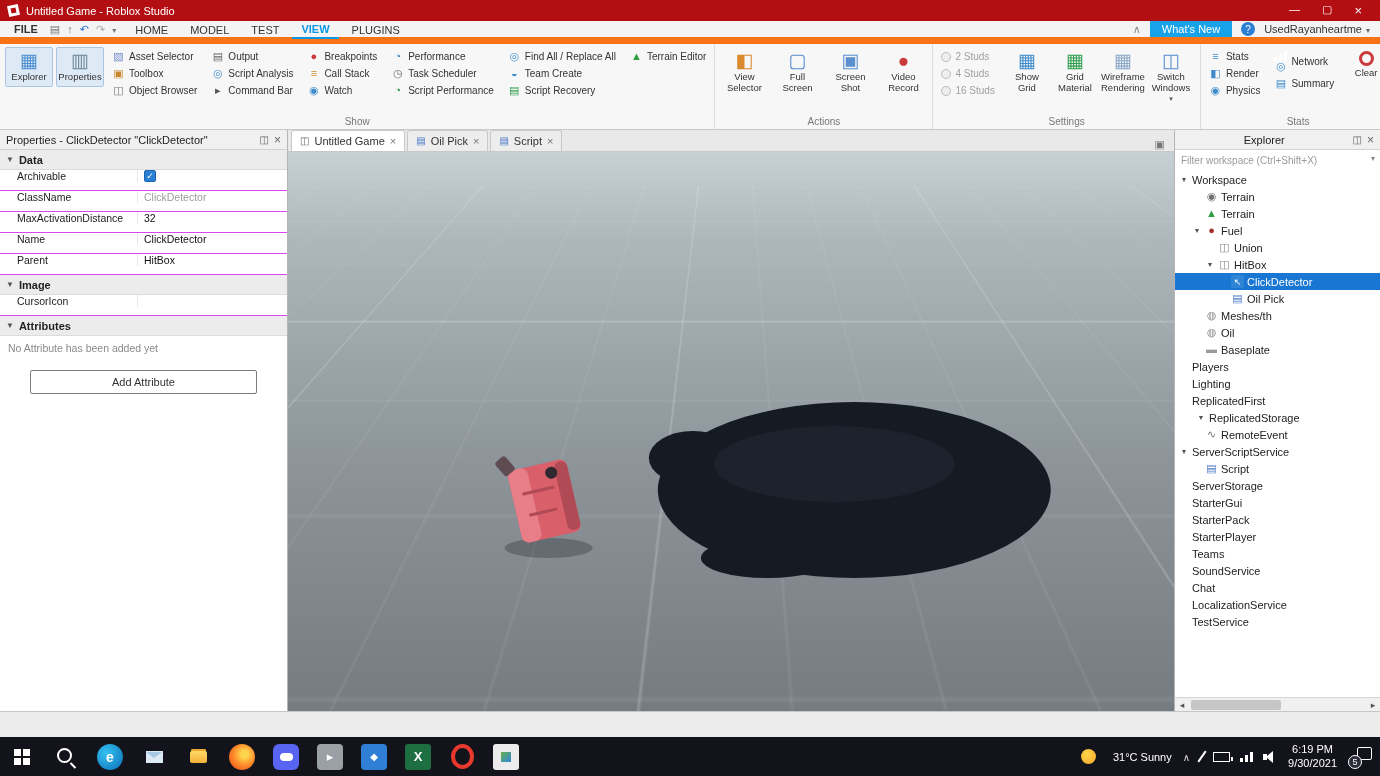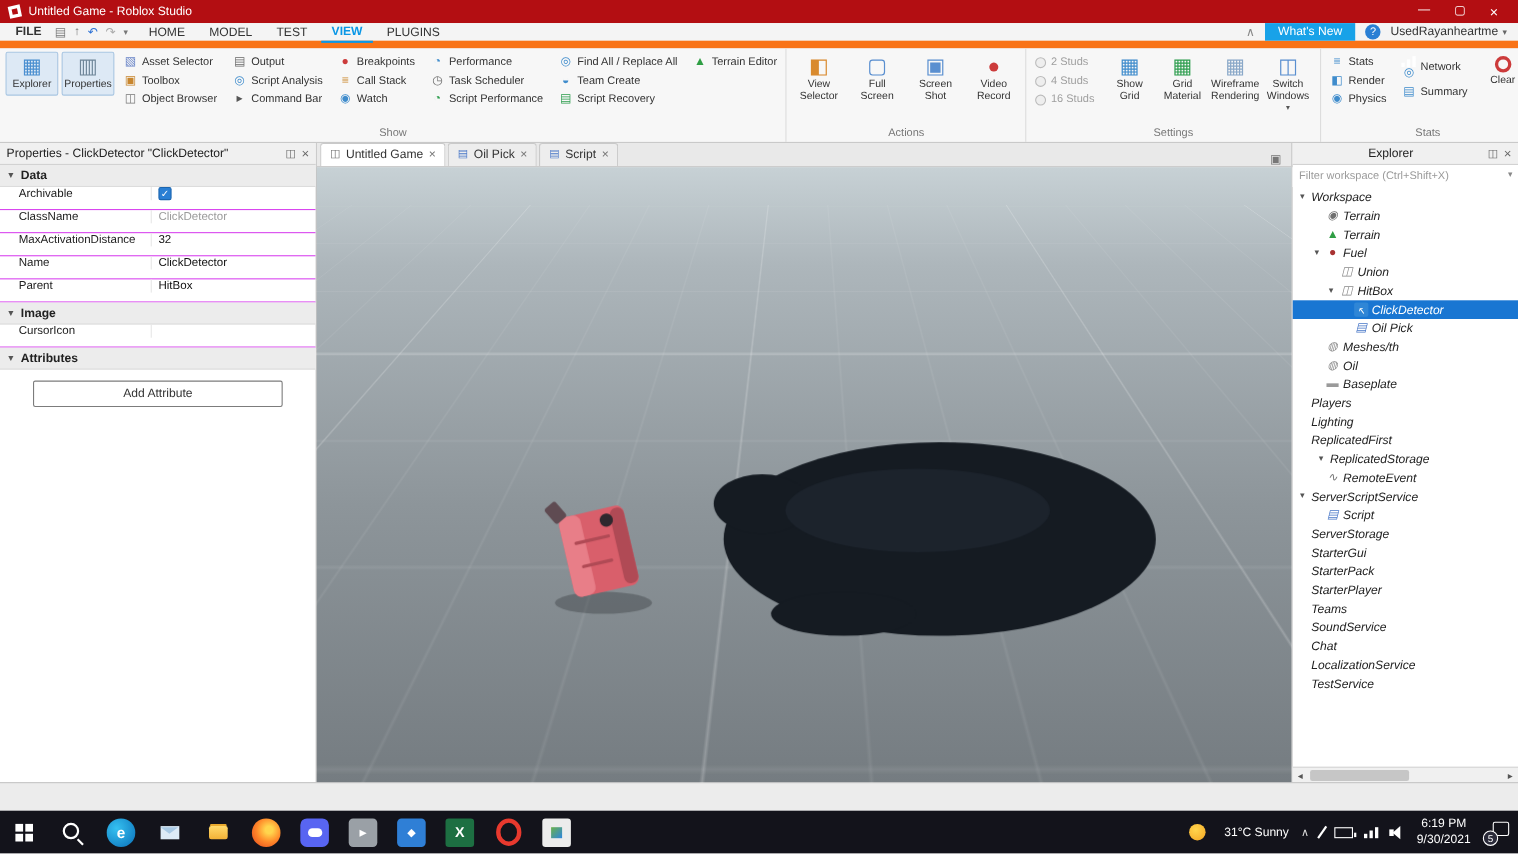--- a/index.html
+++ b/index.html
@@ -92,21 +92,21 @@
   .grid-plane{position:absolute;left:-100%;top:34px;width:300%;height:300%;
     background-image:
       repeating-linear-gradient(0deg,rgba(255,255,255,.14) 0 1.5px,transparent 1.5px 216px),
       repeating-linear-gradient(90deg,rgba(255,255,255,.14) 0 1.5px,transparent 1.5px 216px),
       repeating-linear-gradient(0deg,rgba(255,255,255,.07) 0 1px,transparent 1px 54px),
       repeating-linear-gradient(90deg,rgba(255,255,255,.07) 0 1px,transparent 1px 54px);
     transform:perspective(420px) rotateX(56deg);transform-origin:50% 0;}
   .scene svg{position:absolute;left:0;top:0;width:100%;height:100%;}
 
   
-  .tree{flex:1;overflow:hidden;font-size:11px;color:#222;padding-top:2px;font-style:italic;}
+  .tree{flex:1;overflow:hidden;font-size:11px;color:#222;padding-top:2px;}
   .tree-row{height:17px;display:flex;align-items:center;gap:3px;padding-right:4px;white-space:nowrap;}
   .tree-row .chev{width:10px;font-size:7px;color:#555;text-align:center;flex:none;}
   .tree-row .gi{width:13px;font-size:11px;text-align:center;flex:none;}
   .tree-row.selected{background:#1976d2;color:#fff;}
   .chip-click{width:13px;height:13px;background:#2f86d6;border-radius:2px;color:#fff;font-size:9px;display:inline-flex;align-items:center;justify-content:center;flex:none;}
   .hscroll{height:14px;background:#f0f0f0;border-top:1px solid #d5d5d5;display:flex;align-items:center;flex:none;}
   .hscroll .arrow{width:14px;text-align:center;font-size:9px;color:#555;}
   [data-name="scroll-left-icon"]::before{content:"◂";}
   [data-name="scroll-right-icon"]::before{content:"▸";}
   .hscroll .track{flex:1;position:relative;height:100%;}
@@ -439,20 +439,21 @@
             <span data-name="section-title">Image</span>
           </div>
           <div class="prop-row" data-name="property-row-cursoricon">
             <div class="prop-label" data-name="property-label">CursorIcon</div>
             <div class="prop-value" data-name="property-value"></div>
           </div>
           <div class="prop-section-header" data-name="section-header-attributes">
             <span class="sec-chev" data-name="section-chevron-icon">▼</span>
             <span data-name="section-title">Attributes</span>
           </div>
+          <div class="attr-empty" data-name="attributes-empty-message">No Attribute has been added yet</div>
           <button class="attr-btn" data-name="add-attribute-button">Add Attribute</button>
         </div>
     </div>
 
     <div class="center" data-name="viewport-area">
       <div class="vtabs" data-name="document-tab-strip">
         <span data-name="document-tabs-host" style="display:flex;align-items:flex-end;">
             <div class="vtab active" data-name="document-tab-untitled-game">
               <span class="gi" data-name="game-icon" style="color: rgb(109, 109, 109);">◫</span>
               <span data-name="tab-label">Untitled Game</span>

